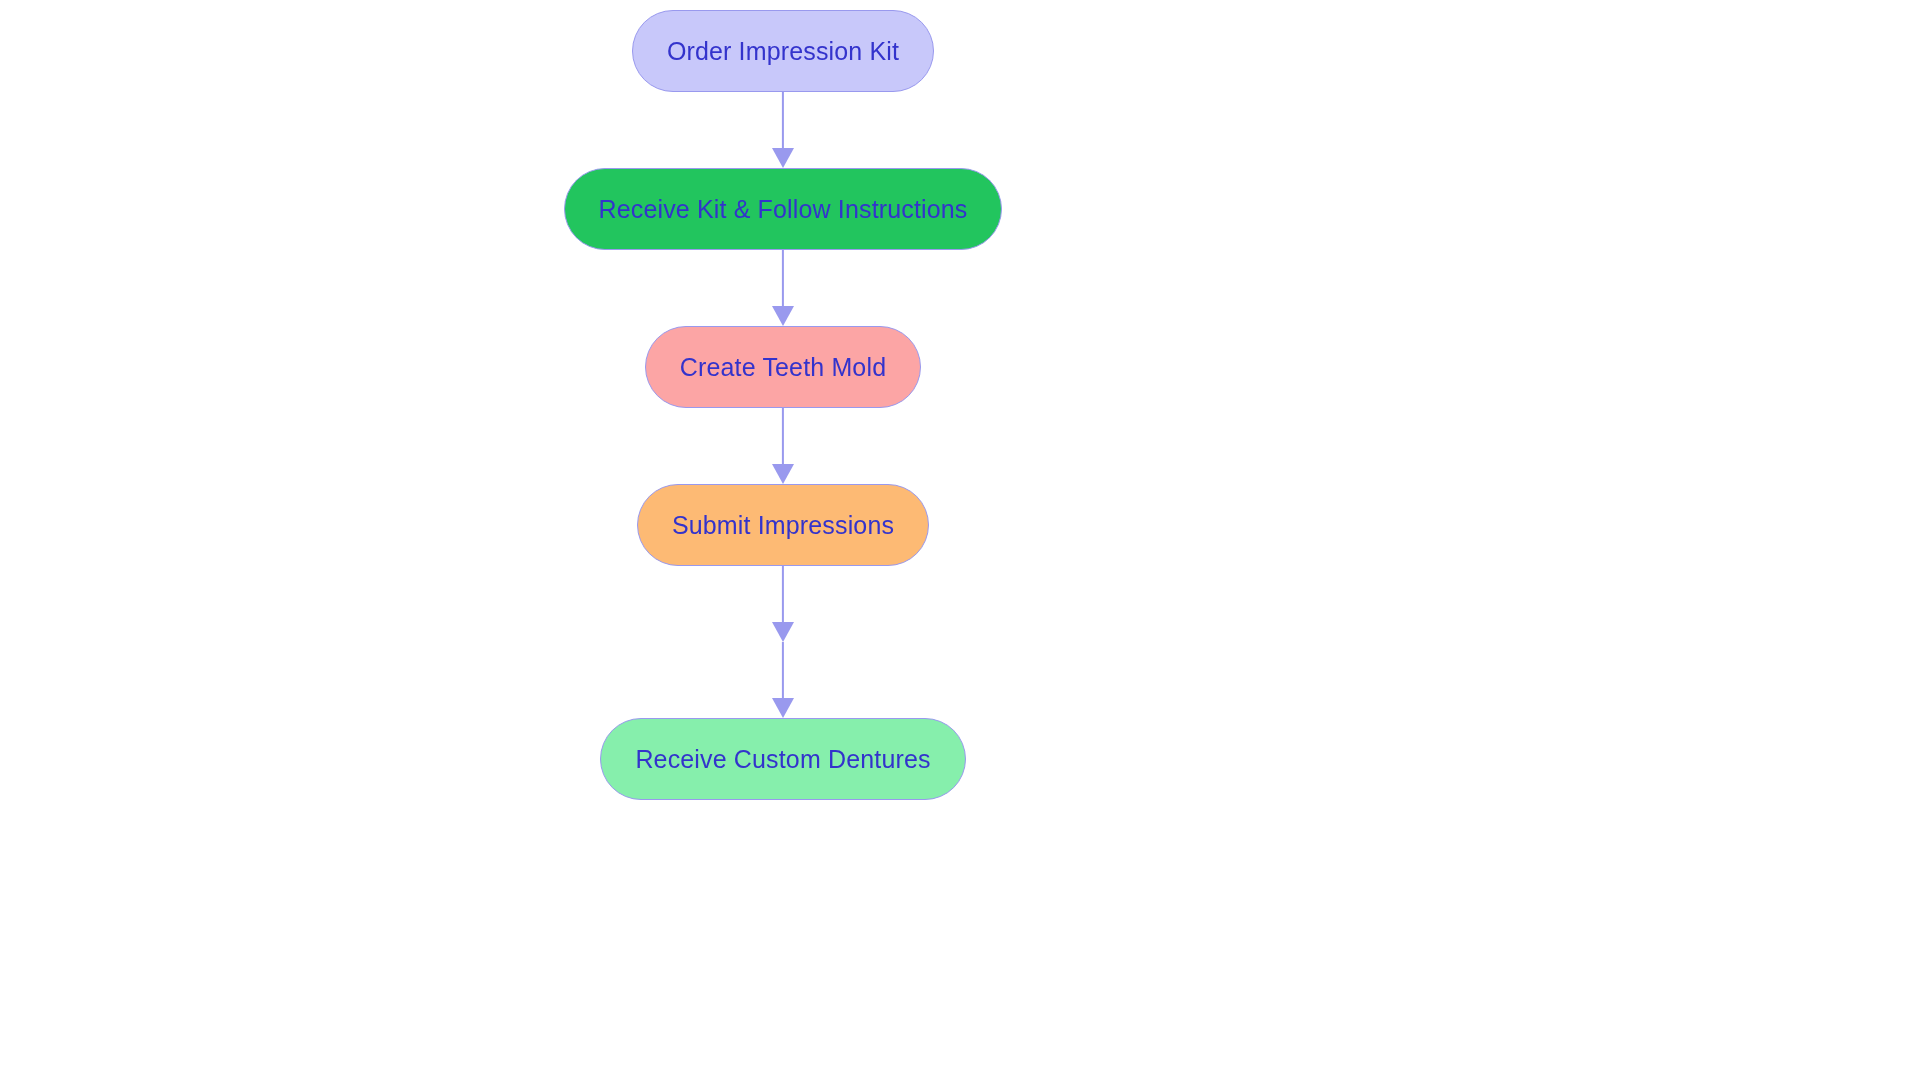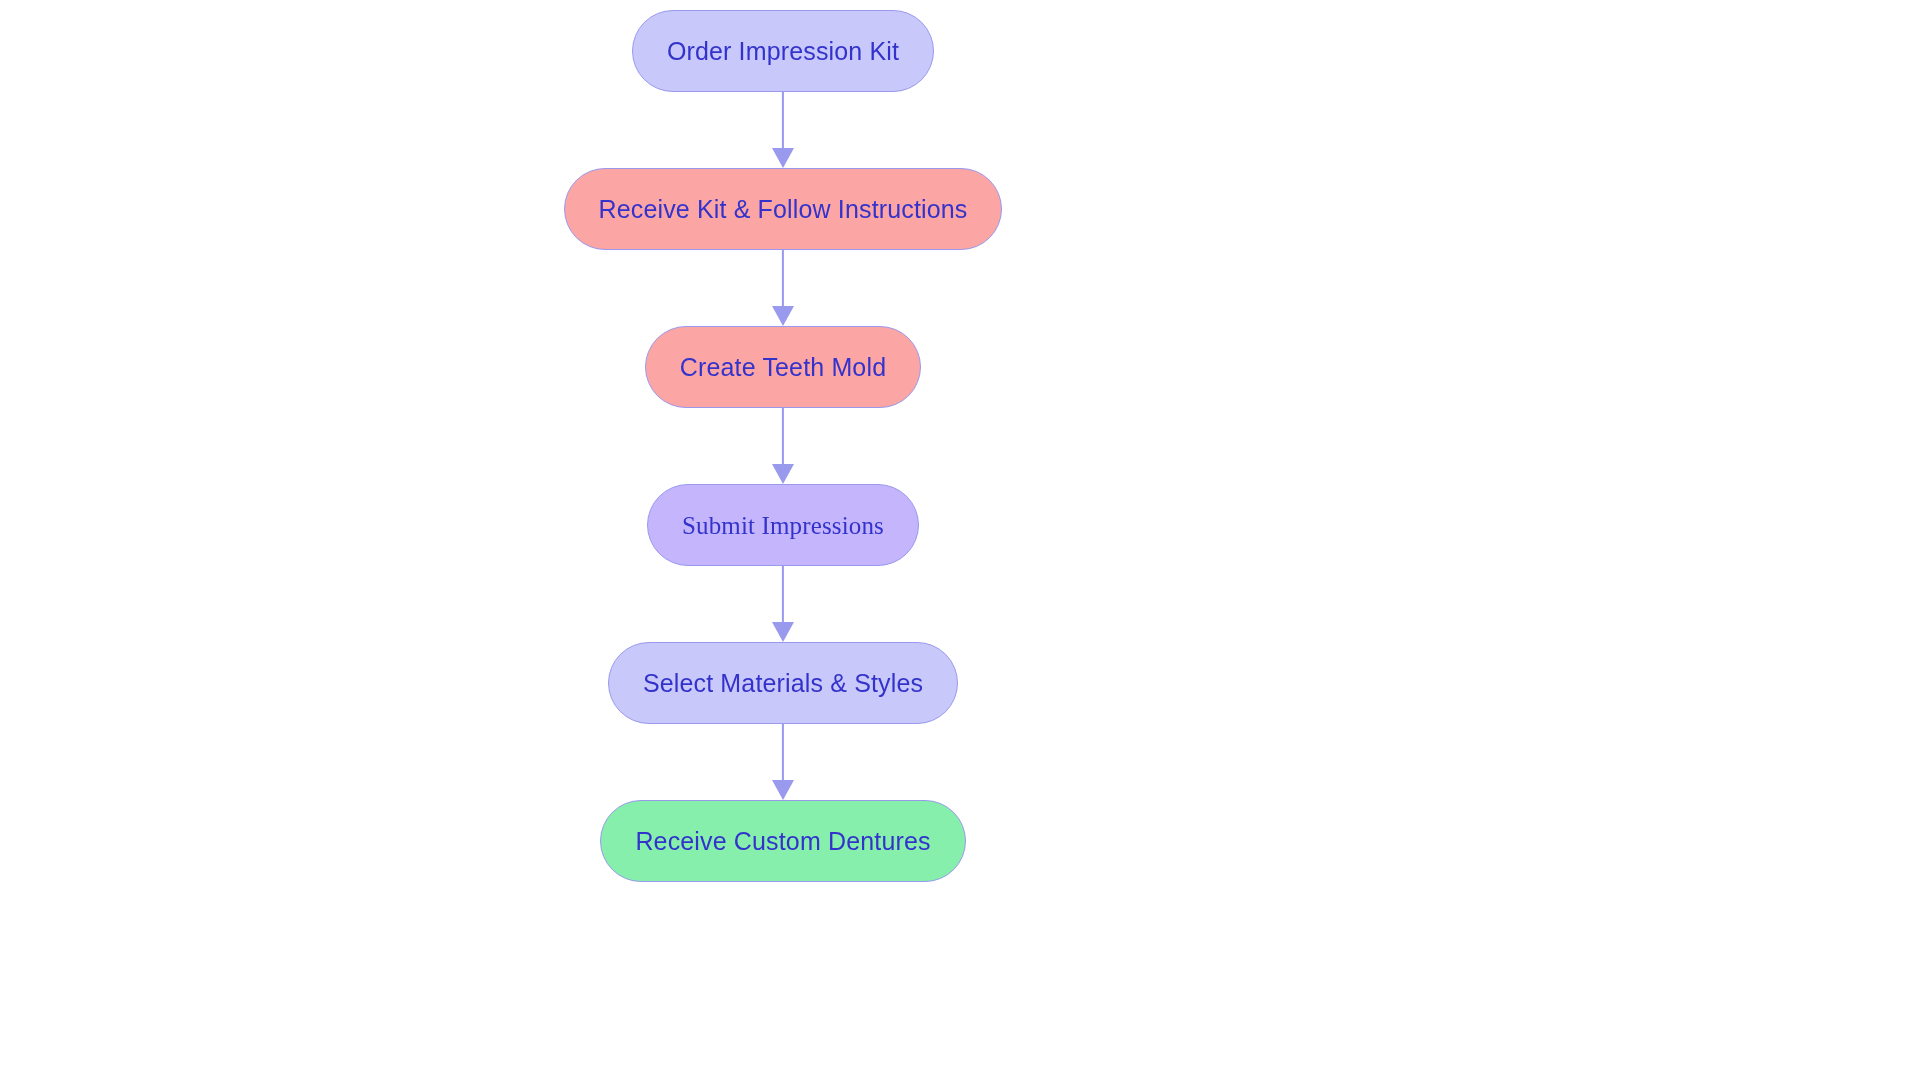--- a/index.html
+++ b/index.html
@@ -90,50 +90,47 @@
 
     <div class="flow-node" style="background: rgb(200, 200, 250); border-color: rgb(153, 153, 238); color: rgb(51, 51, 204);">
       <span>Order Impression Kit</span>
     </div>
 
     <div class="flow-edge">
       <div class="edge-line" style="background: rgb(153, 153, 238);"></div>
       <div class="edge-head" style="border-top-color: rgb(153, 153, 238);"></div>
     </div>
 
-    <div class="flow-node" style="background: #fca5a5; border-color: rgb(153, 153, 238); color: rgb(51, 51, 204);">
+    <div class="flow-node" style="background: #22c55e; border-color: rgb(153, 153, 238); color: rgb(51, 51, 204);">
       <span>Receive Kit &amp; Follow Instructions</span>
     </div>
 
     <div class="flow-edge">
       <div class="edge-line" style="background: rgb(153, 153, 238);"></div>
       <div class="edge-head" style="border-top-color: rgb(153, 153, 238);"></div>
     </div>
 
     <div class="flow-node" style="background: #fca5a5; border-color: rgb(153, 153, 238); color: rgb(51, 51, 204);">
       <span>Create Teeth Mold</span>
     </div>
 
     <div class="flow-edge">
       <div class="edge-line" style="background: rgb(153, 153, 238);"></div>
       <div class="edge-head" style="border-top-color: rgb(153, 153, 238);"></div>
     </div>
 
-    <div class="flow-node" style="background: #c4b5fd; border-color: rgb(153, 153, 238); color: rgb(51, 51, 204); font-family: Liberation Serif, serif;">
+    <div class="flow-node" style="background: #fdba74; border-color: rgb(153, 153, 238); color: rgb(51, 51, 204);">
       <span>Submit Impressions</span>
     </div>
 
     <div class="flow-edge">
       <div class="edge-line" style="background: rgb(153, 153, 238);"></div>
       <div class="edge-head" style="border-top-color: rgb(153, 153, 238);"></div>
     </div>
 
-    <div class="flow-node" style="background: rgb(200, 200, 250); border-color: rgb(153, 153, 238); color: rgb(51, 51, 204);">
-      <span>Select Materials &amp; Styles</span>
-    </div>
 
     <div class="flow-edge">
       <div class="edge-line" style="background: rgb(153, 153, 238);"></div>
       <div class="edge-head" style="border-top-color: rgb(153, 153, 238);"></div>
     </div>
 
     <div class="flow-node" style="background: #86efac; border-color: rgb(153, 153, 238); color: rgb(51, 51, 204);">
       <span>Receive Custom Dentures</span>
     </div>
 

